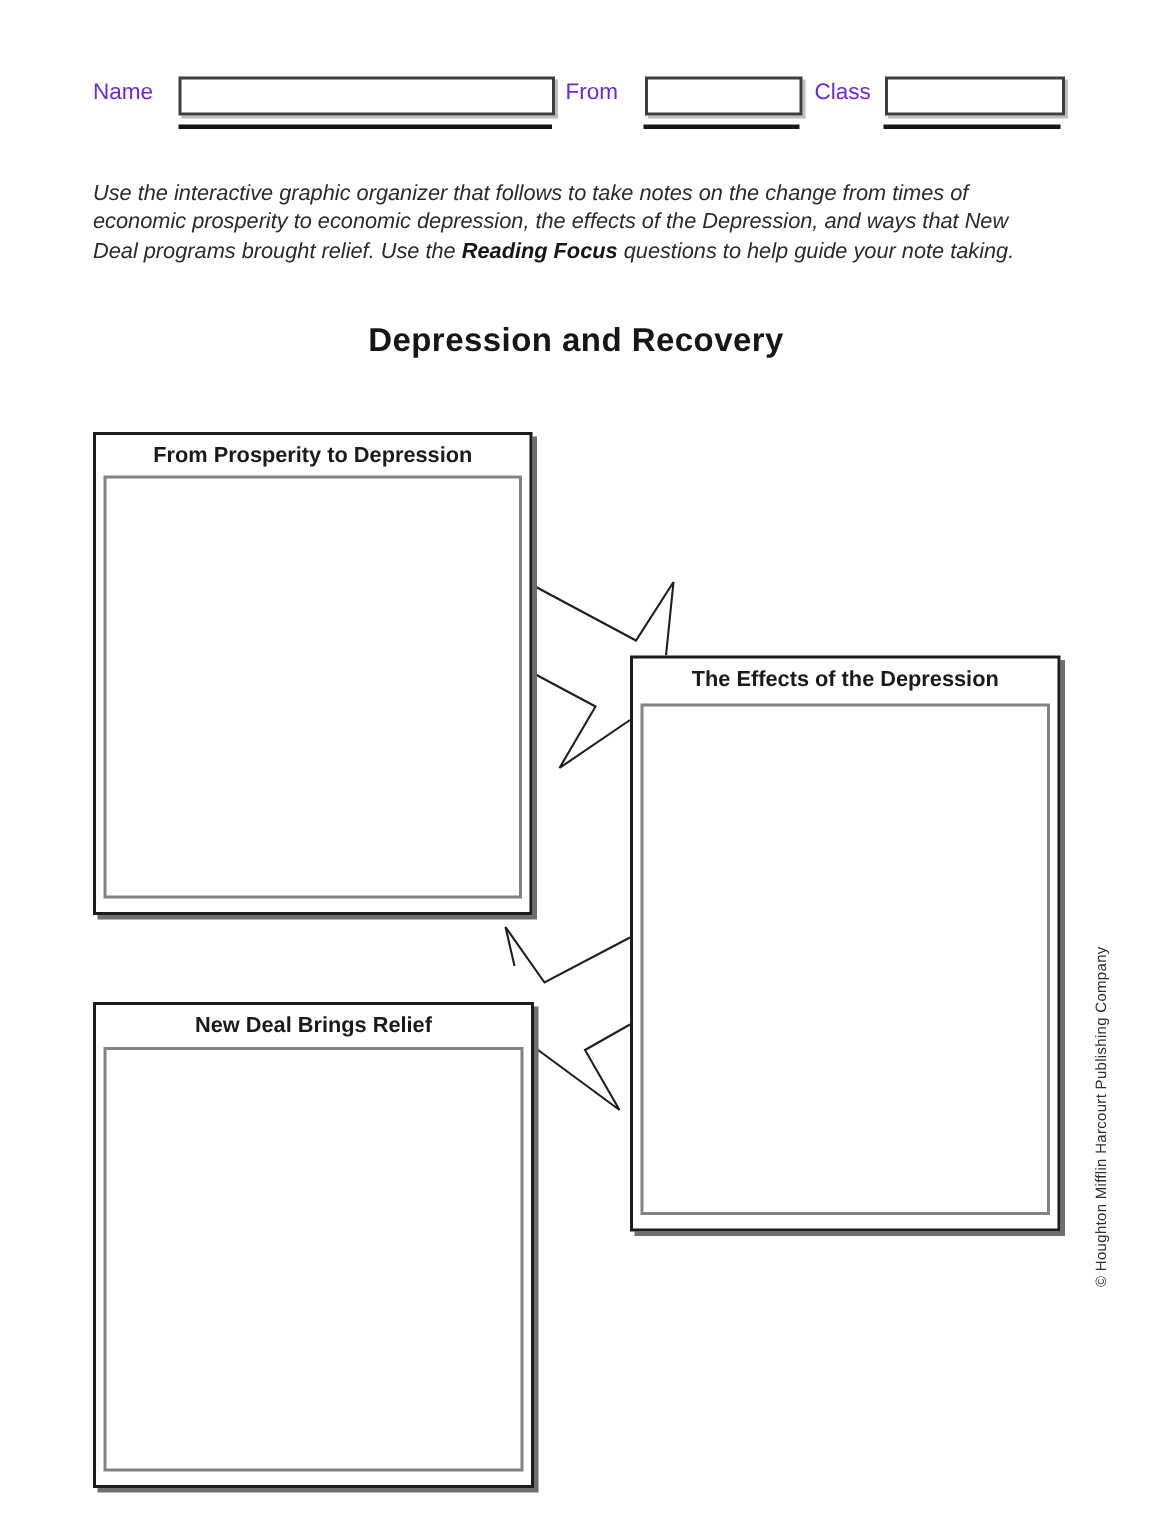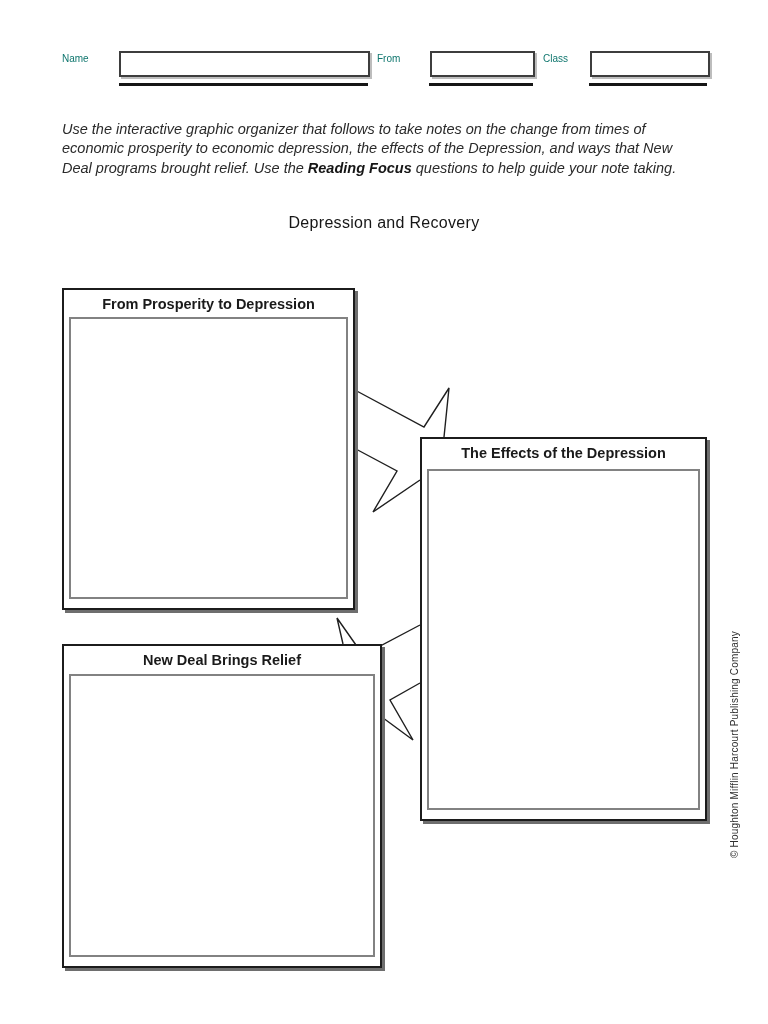--- a/index.html
+++ b/index.html
@@ -8,22 +8,22 @@
     width: 768px;
     height: 1024px;
     background: #ffffff;
     font-family: "Liberation Sans", sans-serif;
     color: #232323;
     overflow: hidden;
   }
   .field-label {
     position: absolute;
     top: 53px;
-    font-size: 10px;
-    color: #0f766e;
+    font-size: 15px;
+    color: #6d28d9;
   }
   .field-box {
     position: absolute;
     top: 51px;
     height: 22px;
     border: 2px solid #3d3d3d;
     box-shadow: 2px 2px 0 #bdbdbd;
     background: #ffffff;
     font: 14px "Liberation Sans", sans-serif;
     padding: 0 4px;
@@ -46,22 +46,22 @@
     color: #2a2a2a;
     font-style: italic;
   }
   .instructions b { color: #161616; }
   .doc-title {
     position: absolute;
     left: 0;
     top: 214px;
     width: 768px;
     text-align: center;
-    font-size: 16px;
-    font-weight: normal;
+    font-size: 22px;
+    font-weight: bold;
     letter-spacing: 0.3px;
     color: #161616;
   }
   .gbox {
     position: absolute;
     background: #ffffff;
     border: 2px solid #1c1c1c;
     box-shadow: 3px 3px 0 #6e6e6e;
     box-sizing: border-box;
   }
@@ -137,20 +137,20 @@
   <div class="gbox" style="left:62px;top:288px;width:293px;height:322px">
     <div class="gbox-header">From Prosperity to Depression</div>
     <textarea class="gbox-notes" style="top: 27px; height: calc(100% - 36px);"></textarea>
   </div>
 
   <div class="gbox" style="left:420px;top:437px;width:287px;height:384px">
     <div class="gbox-header">The Effects of the Depression</div>
     <textarea class="gbox-notes" style="top: 30px; height: calc(100% - 39px);"></textarea>
   </div>
 
-  <div class="gbox" style="left:62px;top:644px;width:320px;height:324px">
+  <div class="gbox" style="left:62px;top:668px;width:294px;height:324px">
     <div class="gbox-header">New Deal Brings Relief</div>
     <textarea class="gbox-notes" style="top: 28px; height: calc(100% - 37px);"></textarea>
   </div>
 
   <div class="copyright">© Houghton Mifflin Harcourt Publishing Company</div>
 
 </div>
 
 </body></html>

